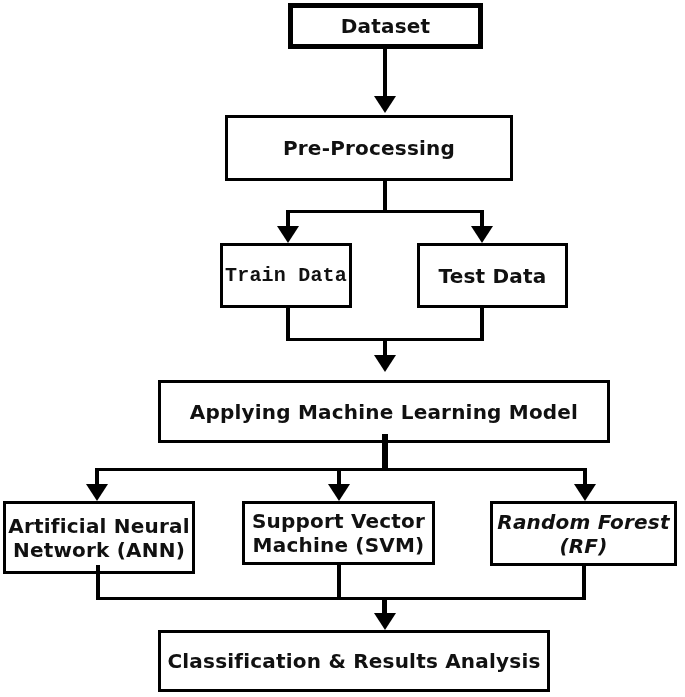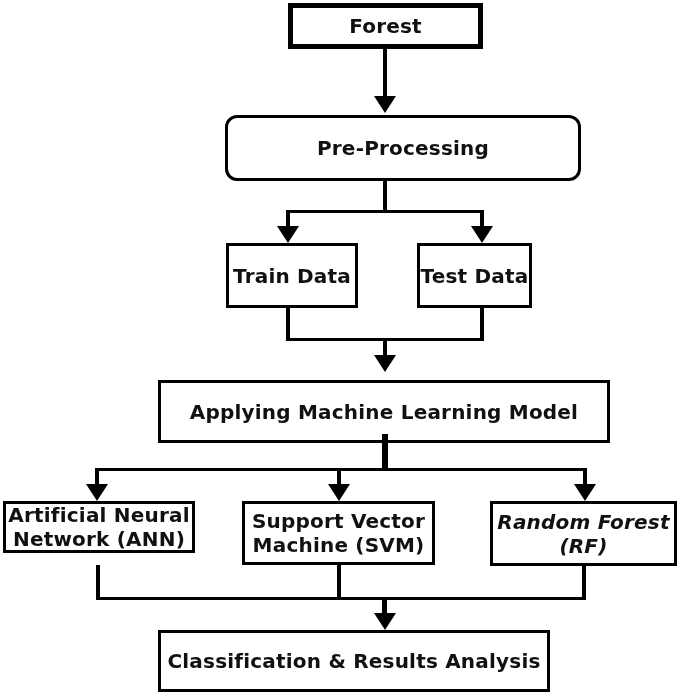--- a/index.html
+++ b/index.html
@@ -51,40 +51,40 @@
     border-right: 11px solid transparent;
     border-top: 17px solid #000000;
   }
 </style>
 </head>
 <body>
 
 <div id="canvas">
 
   <div class="node thick" style="left:288px; top:3px; width:195px; height:46px;">
-    <span>Forest</span>
+    <span>Dataset</span>
   </div>
 
-  <div class="node" style="left:225px; top:115px; width:356px; height:66px;border-radius:12px;">
+  <div class="node" style="left:225px; top:115px; width:288px; height:66px;">
     <span>Pre-Processing</span>
   </div>
 
-  <div class="node" style="left:226px; top:243px; width:132px; height:65px;">
+  <div class="node" style="left:220px; top:243px; width:132px; height:65px;font-family:Liberation Mono, monospace;">
     <span>Train Data</span>
   </div>
 
-  <div class="node" style="left:417px; top:243px; width:115px; height:65px;">
+  <div class="node" style="left:417px; top:243px; width:151px; height:65px;">
     <span>Test Data</span>
   </div>
 
   <div class="node" style="left:158px; top:380px; width:452px; height:63px;">
     <span>Applying Machine Learning Model</span>
   </div>
 
-  <div class="node" style="left:3px; top:501px; width:192px; height:52px;">
+  <div class="node" style="left:3px; top:501px; width:192px; height:73px;">
     <span>Artificial Neural</span>
     <span>Network (ANN)</span>
   </div>
 
   <div class="node" style="left:242px; top:501px; width:193px; height:64px;">
     <span>Support Vector</span>
     <span>Machine (SVM)</span>
   </div>
 
   <div class="node" style="left:490px; top:501px; width:187px; height:65px;font-style:italic;">

